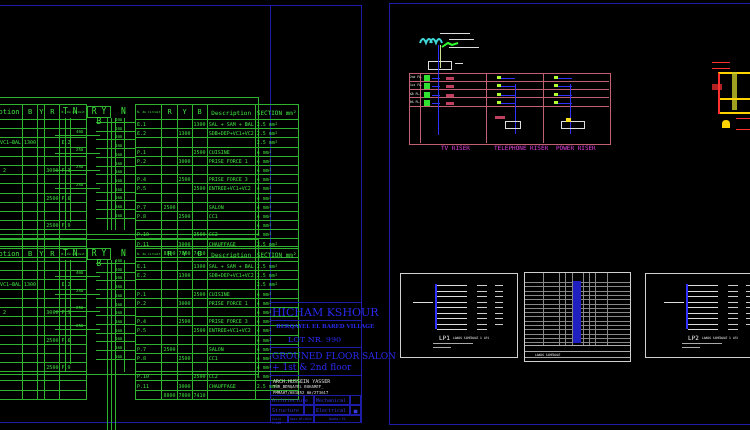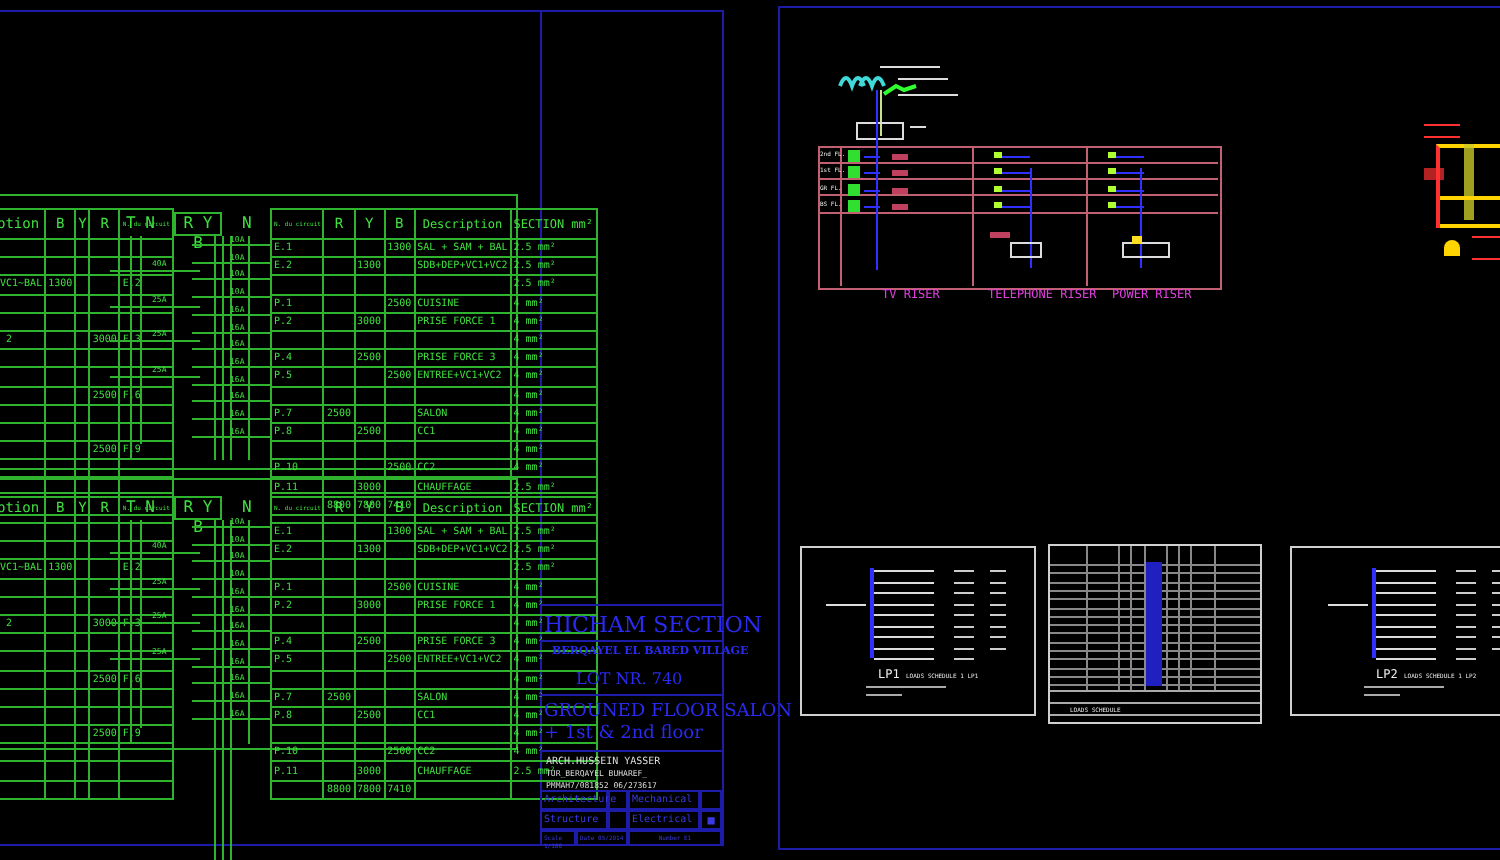--- a/index.html
+++ b/index.html
@@ -623,24 +623,24 @@
         <td>7800</td>
         <td>7410</td>
         <td></td>
         <td></td>
       </tr>
     </tbody>
 </table>
 
 <div>
   <div class="hline" style="left:270px;top:302px;width:91px;border-color:#1c1ca8;"></div>
-  <div class="tb" style="left:272px;top:306px;font-size:11px;letter-spacing:0px;">HICHAM SECTION</div>
+  <div class="tb" style="left:272px;top:306px;font-size:11px;letter-spacing:0px;">HICHAM KSHOUR</div>
   <div class="hline" style="left:270px;top:320px;width:91px;border-color:#1c1ca8;"></div>
   <div class="tb" style="left:276px;top:323px;font-size:5.5px;font-weight:bold;">BERQAYEL EL BARED VILLAGE</div>
-  <div class="tb" style="left:288px;top:335px;font-size:8px;">LOT NR. 740</div>
+  <div class="tb" style="left:288px;top:335px;font-size:8px;">LOT NR. 990</div>
   <div class="hline" style="left:270px;top:347px;width:91px;border-color:#1c1ca8;"></div>
   <div class="tb" style="left:272px;top:351px;font-size:9px;">GROUNED FLOOR SALON</div>
   <div class="tb" style="left:272px;top:362px;font-size:9px;">+ 1st &amp; 2nd floor</div>
   <div class="hline" style="left:270px;top:375px;width:91px;border-color:#1c1ca8;"></div>
   <div class="abs" style="left:273px;top:378px;font-size:5px;color:#ddd;">ARCH.HUSSEIN YASSER</div>
   <div class="abs" style="left:273px;top:384px;font-size:4px;color:#ddd;">TUR_BERQAYEL BUHAREF_</div>
   <div class="abs" style="left:273px;top:390px;font-size:4px;color:#ddd;">PMMAH7/081852  06/273617</div>
   <div class="tbcell" style="left:270px;top:395px;width:34px;height:10px;">Architecture</div>
   <div class="tbcell" style="left:304px;top:395px;width:10px;height:10px;"></div>
   <div class="tbcell" style="left:314px;top:395px;width:36px;height:10px;">Mechanical</div>

